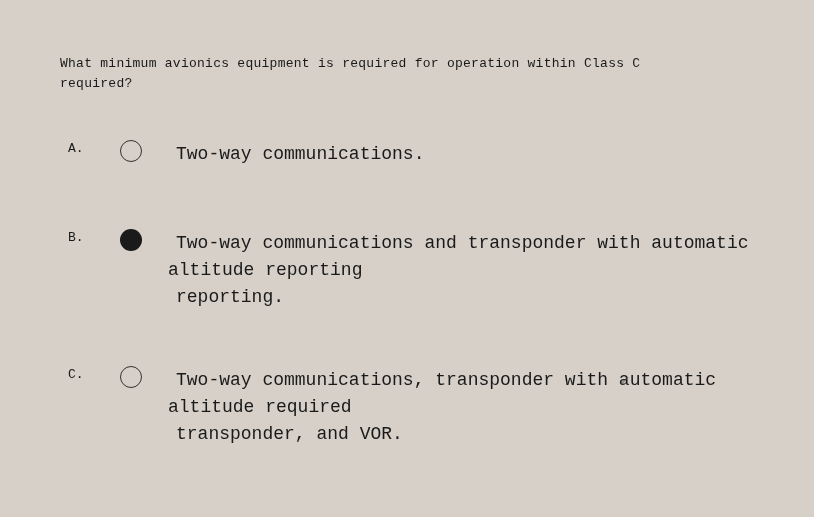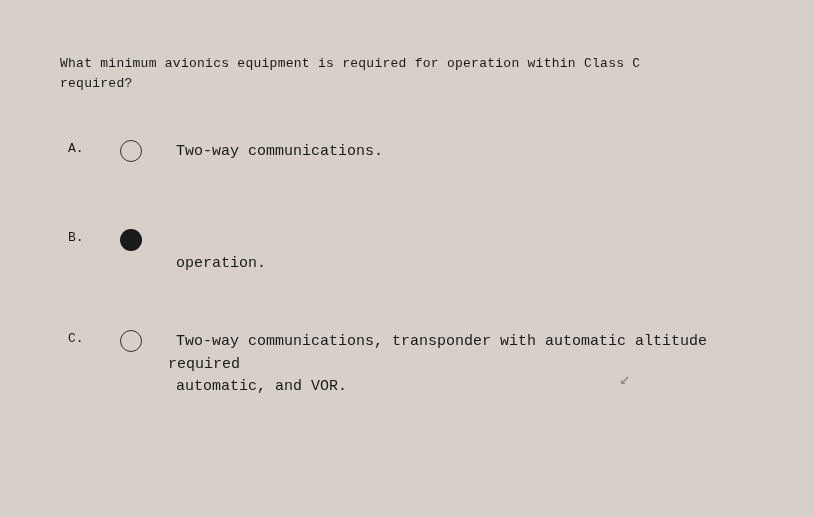--- a/index.html
+++ b/index.html
@@ -69,21 +69,21 @@
 
     .radio-filled {
       width: 22px;
       height: 22px;
       border-radius: 50%;
       background: #1a1a1a;
       display: inline-block;
     }
 
     .option-text {
-      font-size: 15px;
+      font-size: 18px;
       line-height: 1.5;
       padding-top: 2px;
     }
 
     .cursor-hint {
       position: absolute;
       right: 200px;
       top: 335px;
       font-size: 18px;
       color: #555;
@@ -111,33 +111,33 @@
         <span>Two-way communications.</span>
       </span>
     </div>
 
     <div class="option">
       <span class="option-label">B.</span>
       <div class="radio-container">
         <span class="radio-filled"></span>
       </div>
       <span class="option-text">
-        <br>
-        <span>operation.</span>
+        <span>Two-way communications and transponder with automatic altitude reporting</span><br>
+        <span>reporting.</span>
       </span>
     </div>
 
     <div class="option">
       <span class="option-label">C.</span>
       <div class="radio-container">
         <span class="radio-empty"></span>
       </div>
       <span class="option-text">
         <span>Two-way communications, transponder with automatic altitude required</span><br>
-        <span>automatic, and VOR.</span>
+        <span>transponder, and VOR.</span>
       </span>
     </div>
 
   </div>
 
   <div class="cursor-hint">↙</div>
 
 </div>
 
 </body></html>

